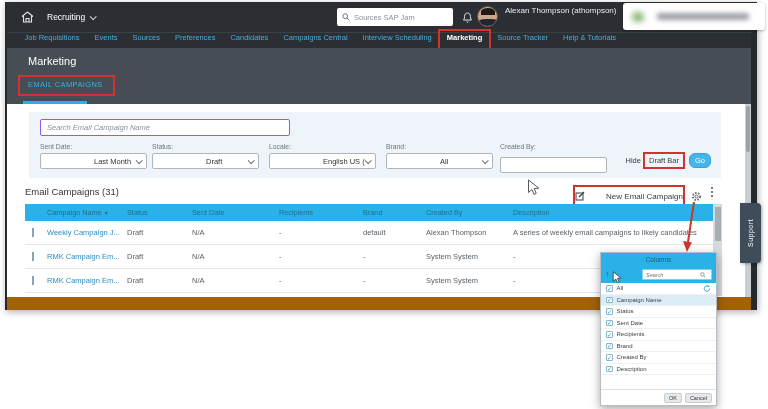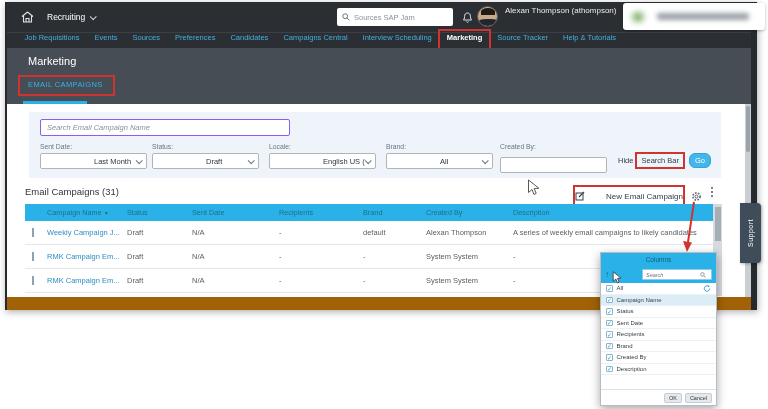--- a/index.html
+++ b/index.html
@@ -172,21 +172,21 @@
       <div class="subtab-underline"></div>
     </div>
 
     <div class="content">
 
       <div class="filter-panel">
         <input class="fp-search" type="text" placeholder="Search Email Campaign Name" style="">
         <div class="fp-right">
           <span class="hide-label">
             <span>Hide</span>
-            <span class="hide-boxed">Search Bar</span>
+            <span class="hide-boxed">Draft Bar</span>
           </span>
           <button class="go-btn">Go</button>
         </div>
 
         <div class="fp-field" style="left:11px">
           <label>Sent Date:</label>
           <div class="fp-select">
               <span>Last Month</span>
               <i class="chev dark"></i>
             </div>

